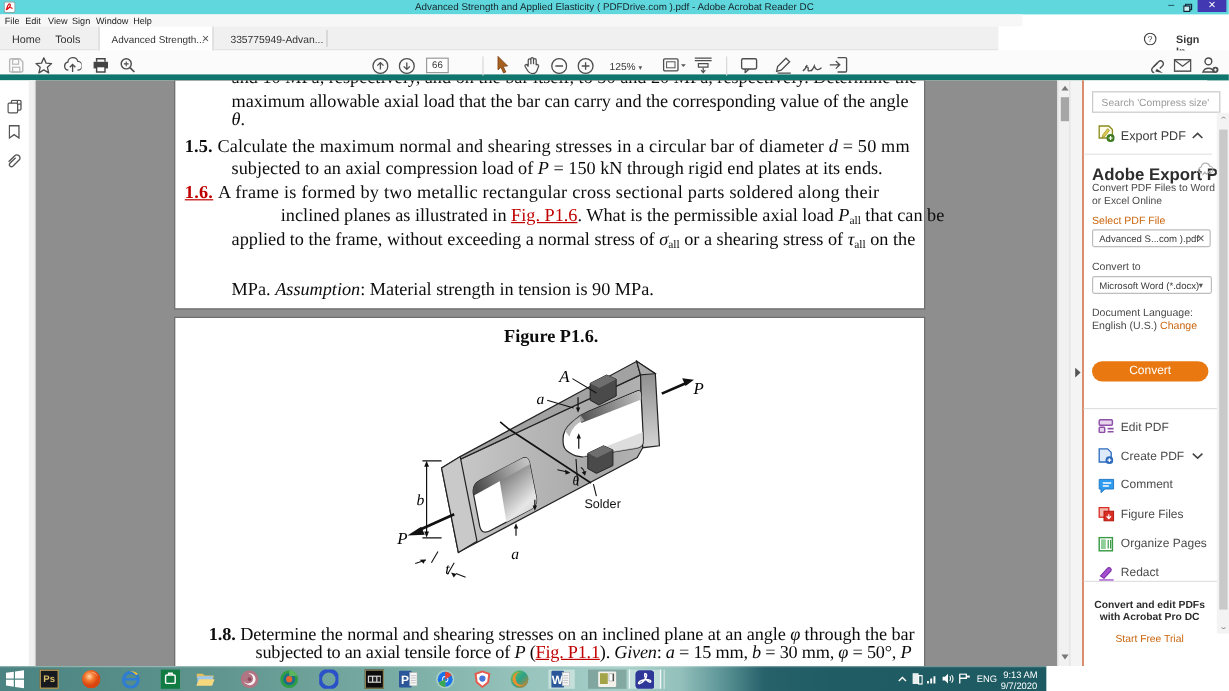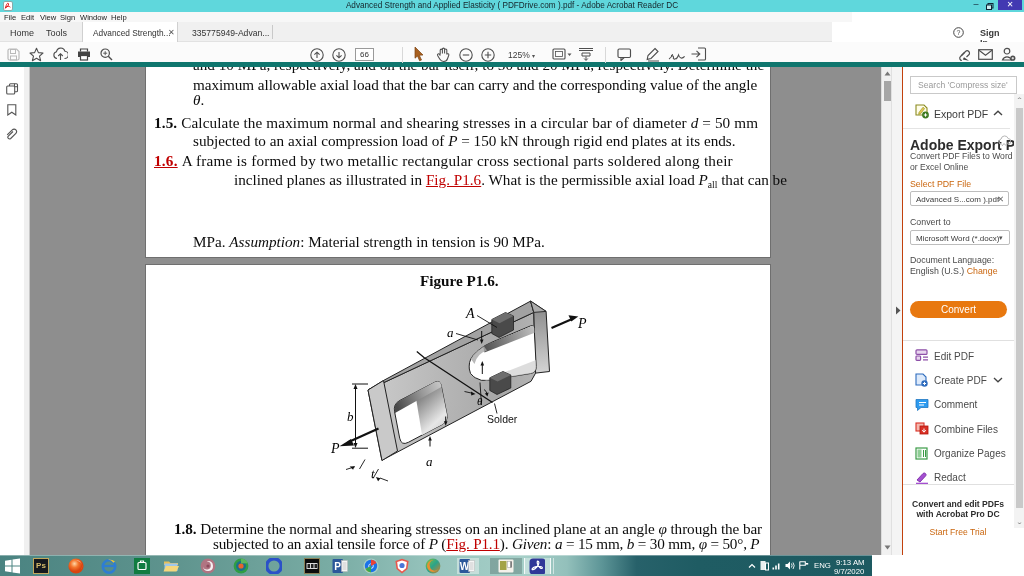--- a/index.html
+++ b/index.html
@@ -189,20 +189,21 @@
  <div class="page" style="left:116px;top:0;width:624px;height:190px;outline:1px solid #6f6f6f;"></div>
  <div class="page" style="left:116px;top:198px;width:624px;height:290px;outline:1px solid #6f6f6f;"></div>
  <div id="dwrap" style="position:absolute;left:-30px;top:-67px;width:1024px;height:576px;">
 <div class="abs ser" style="left:193px;top:56px;">and 10 MPa, respectively, and on the bar itself, to 50 and 20 MPa, respectively. Determine the</div>
 <div class="abs ser" style="left:193px;top:76px;letter-spacing:-0.07px;">maximum allowable axial load that the bar can carry and the corresponding value of the angle</div>
 <div class="abs ser" style="left:193px;top:91px;"><i>θ</i>.</div>
 <div class="abs ser" style="left:154px;top:114px;letter-spacing:0.12px;"><b>1.5.</b>&nbsp;Calculate the maximum normal and shearing stresses in a circular bar of diameter <i>d</i> = 50 mm</div>
 <div class="abs ser" style="left:193px;top:132px;">subjected to an axial compression load of <i>P</i> = 150 kN through rigid end plates at its ends.</div>
 <div class="abs ser" style="left:154px;top:152px;letter-spacing:0.22px;"><b class="redu">1.6.</b>&nbsp;A frame is formed by two metallic rectangular cross sectional parts soldered along their</div>
 <div class="abs ser" style="left:193px;top:171px;margin-left:41px;">inclined planes as illustrated in <span class="redu">Fig. P1.6</span>. What is the permissible axial load <i>P</i><sub class="a">all</sub> that can be</div>
+<div class="abs ser" style="left:193px;top:191px;">applied to the frame, without exceeding a normal stress of <i>σ</i><sub class="a">all</sub> or a shearing stress of <i>τ</i><sub class="a">all</sub> on the</div>
 <div class="abs ser" style="left:193px;top:233px;">MPa. <i>Assumption</i>: Material strength in tension is 90 MPa.</div>
 <div class="abs ser" style="left:420px;top:272px;"><b>Figure P1.6.</b></div>
 <div class="abs ser" style="left:174px;top:520px;letter-spacing:-0.08px;"><b>1.8.</b>&nbsp;Determine the normal and shearing stresses on an inclined plane at an angle <i>φ</i> through the bar</div>
 <div class="abs ser" style="left:213px;top:535px;letter-spacing:-0.19px;">subjected to an axial tensile force of <i>P</i> (<span class="redu">Fig. P1.1</span>). <i>Given</i>: <i>a</i> = 15 mm, <i>b</i> = 30 mm, <i>φ</i> = 50°, <i>P</i></div>
 <svg id="fig" class="abs" style="left:330px;top:290px" width="330" height="200" viewBox="330 290 330 200">
 <defs>
  <linearGradient id="gban" x1="538" y1="306" x2="541" y2="378" gradientUnits="userSpaceOnUse">
               <stop offset="0" stop-color="#8a8a8a"></stop>
               <stop offset="1" stop-color="#d9d9d9"></stop>
             </linearGradient>
@@ -358,21 +359,21 @@
  <svg class="abs" style="left:12px;top:331px" width="14" height="13">
         <path d="M1,1.5 h12 v8 h-7 l-3.5,3 v-3 h-1.5 z" fill="#2d9bf0" stroke="#2177c2" stroke-width="0.8"></path>
         <path d="M4,4.5 h7 M4,7 h5" stroke="#fff" stroke-width="1.1"></path>
       </svg>
  <div class="abs" style="left:31px;top:332px;font-size:10px;color:#4a4a4a;">Comment</div>
  <svg class="abs" style="left:12px;top:355px" width="14" height="13">
         <rect x="1" y="1" width="8" height="8" fill="#f4b8ae" stroke="#d93025" stroke-width="1.1"></rect>
         <rect x="5" y="4" width="8" height="8" fill="#d93025" stroke="#b3150a" stroke-width="0.8"></rect>
         <path d="M9,6.5 v3.5 M7.2,8.2 l1.8,2 1.8,-2" stroke="#fff" stroke-width="1" fill="none"></path>
       </svg>
- <div class="abs" style="left:31px;top:357px;font-size:10px;color:#4a4a4a;">Combine Files</div>
+ <div class="abs" style="left:31px;top:357px;font-size:10px;color:#4a4a4a;">Figure Files</div>
  <svg class="abs" style="left:12px;top:380px" width="14" height="13">
         <rect x="1" y="1" width="11" height="11" fill="none" stroke="#3a9b46" stroke-width="1.2"></rect>
         <rect x="2.5" y="2.5" width="4" height="8" fill="#8fce96"></rect>
         <path d="M8.5,3 v7 M10.5,3 v7" stroke="#3a9b46" stroke-width="1"></path>
       </svg>
  <div class="abs" style="left:31px;top:381px;font-size:10px;color:#4a4a4a;">Organize Pages</div>
  <svg class="abs" style="left:12px;top:404px" width="14" height="13">
         <path d="M2,9 L8,2.5 a1.8,1.8 0 0 1 2.8,2.2 L5,11 Z" fill="#a44fd0" stroke="#7c2da8" stroke-width="0.9"></path>
         <path d="M1,12.5 h12" stroke="#a44fd0" stroke-width="1.6"></path>
       </svg>

